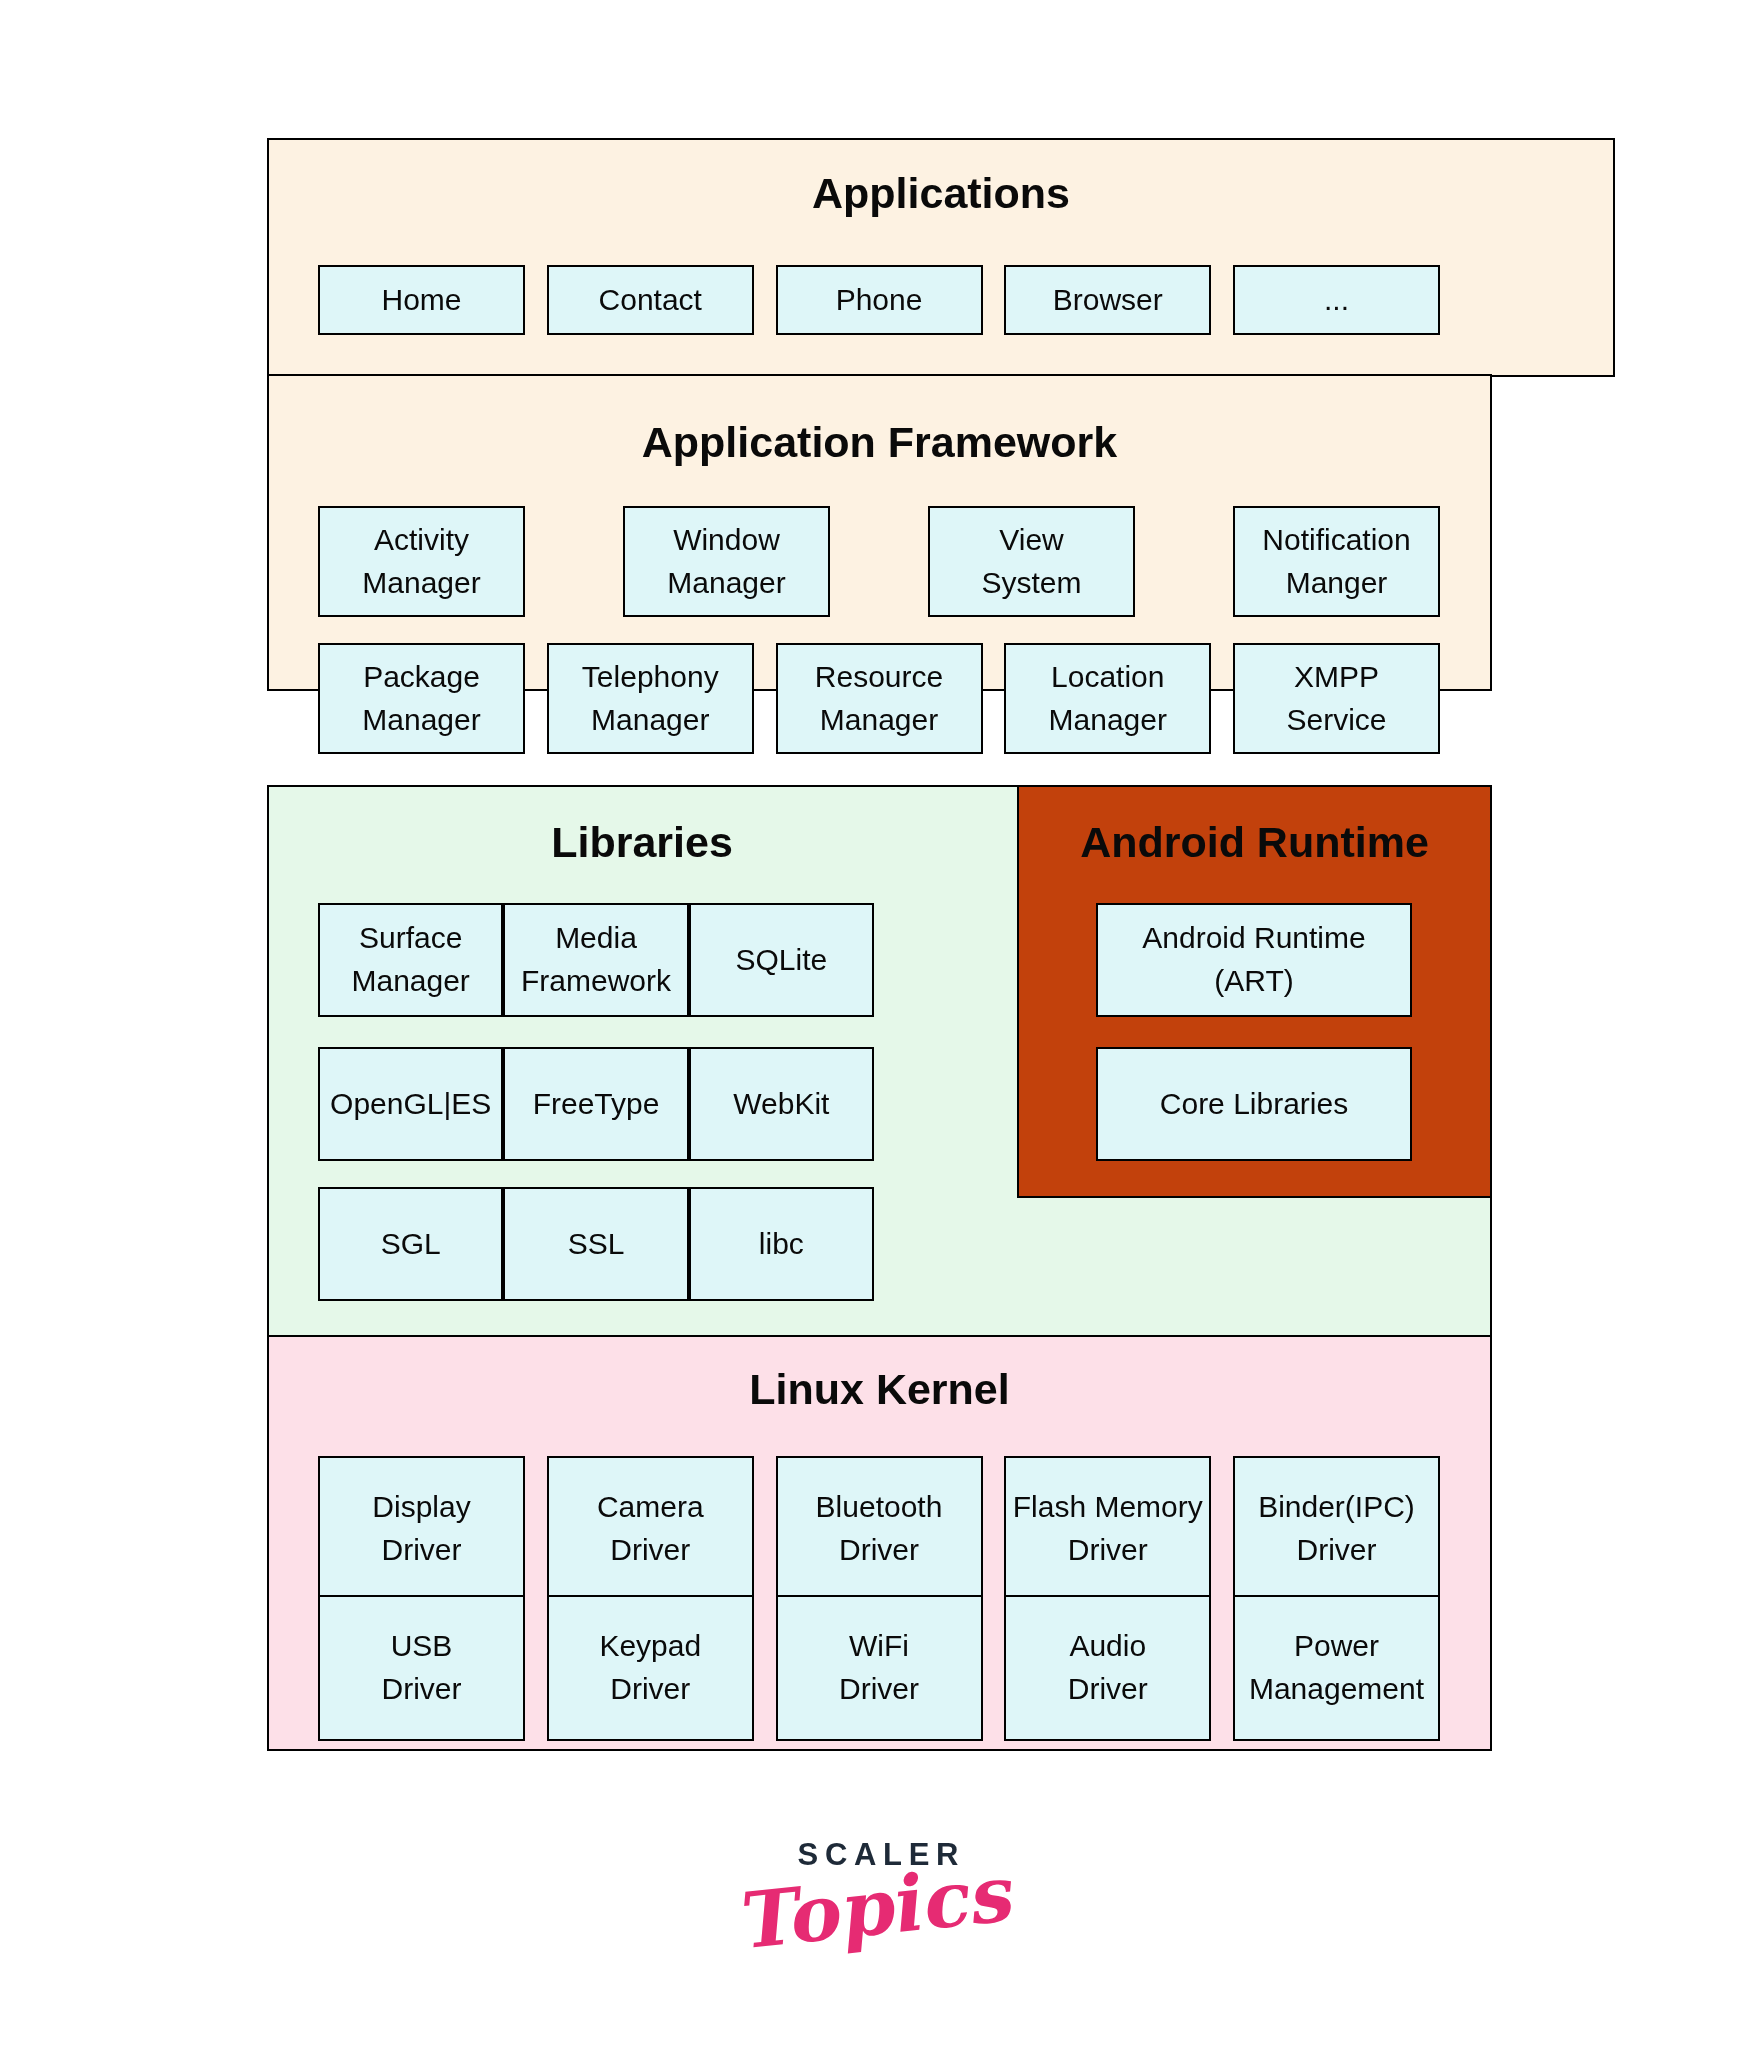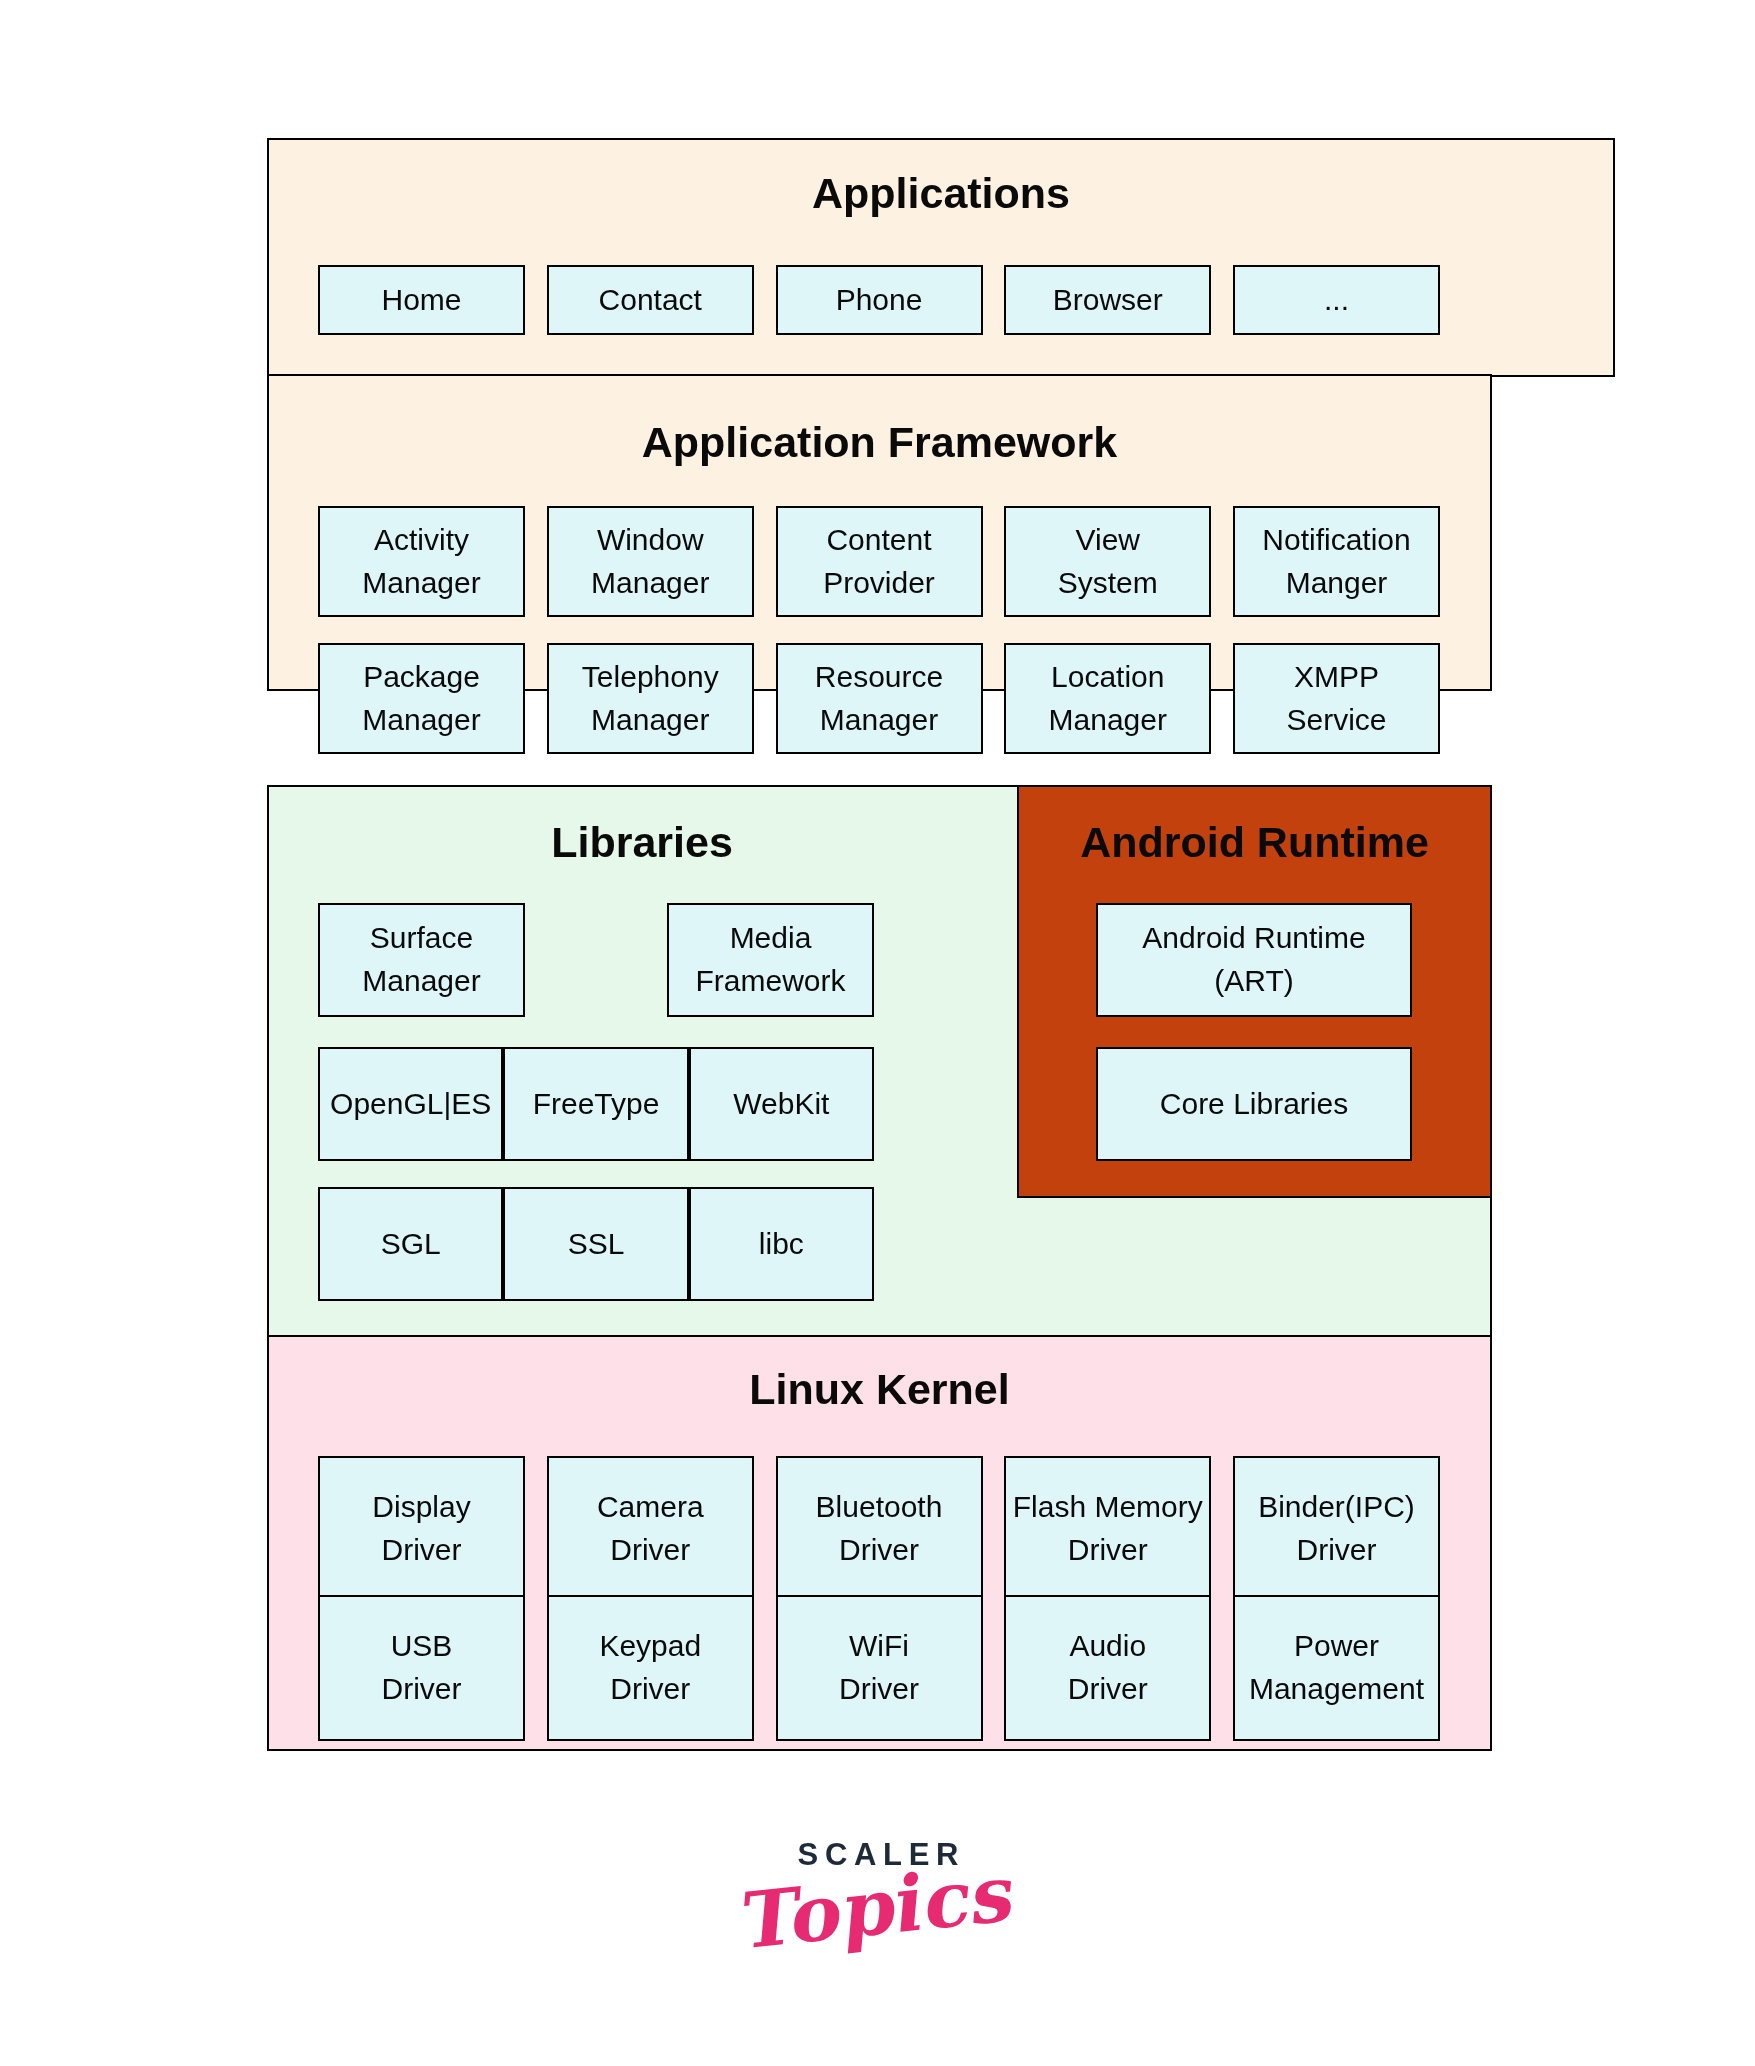--- a/index.html
+++ b/index.html
@@ -132,22 +132,20 @@
     </div>
   </div>
 
   <div class="panel panel-framework">
     <div class="layer-title">Application Framework</div>
     <div class="row fw-row-1">
       <div class="box">Activity
 Manager</div>
       <div class="box">Window
 Manager</div>
-      <div class="box">Content
-Provider</div>
       <div class="box">View
 System</div>
       <div class="box">Notification
 Manger</div>
     </div>
     <div class="row fw-row-2">
       <div class="box">Package
 Manager</div>
       <div class="box">Telephony
 Manager</div>
@@ -160,20 +158,21 @@
     </div>
   </div>
 
   <div class="panel panel-libraries">
     <div class="layer-title">Libraries</div>
     <div class="row row3 lib-row-1">
       <div class="box">Surface
 Manager</div>
       <div class="box">Media
 Framework</div>
+      <div class="box">SQLite</div>
     </div>
     <div class="row row3 lib-row-2">
       <div class="box">OpenGL|ES</div>
       <div class="box">FreeType</div>
       <div class="box">WebKit</div>
     </div>
     <div class="row row3 lib-row-3">
       <div class="box">SGL</div>
       <div class="box">SSL</div>
       <div class="box">libc</div>

